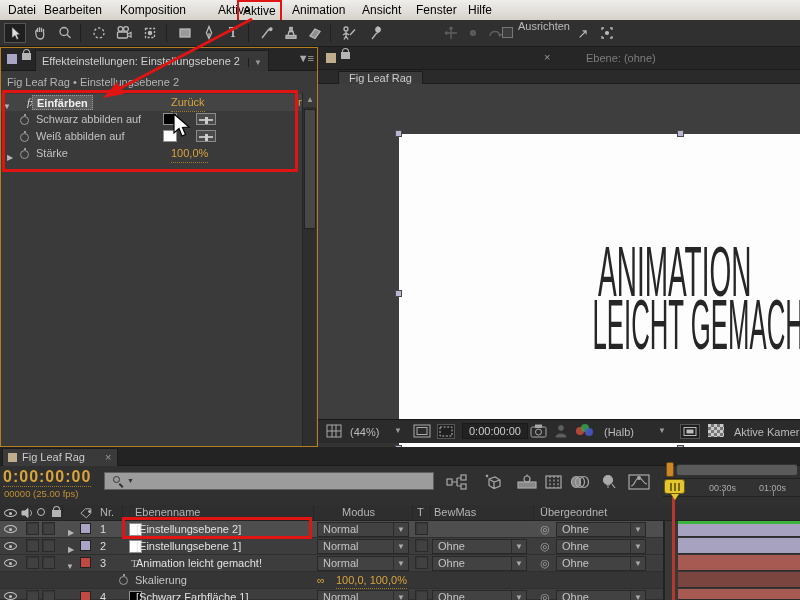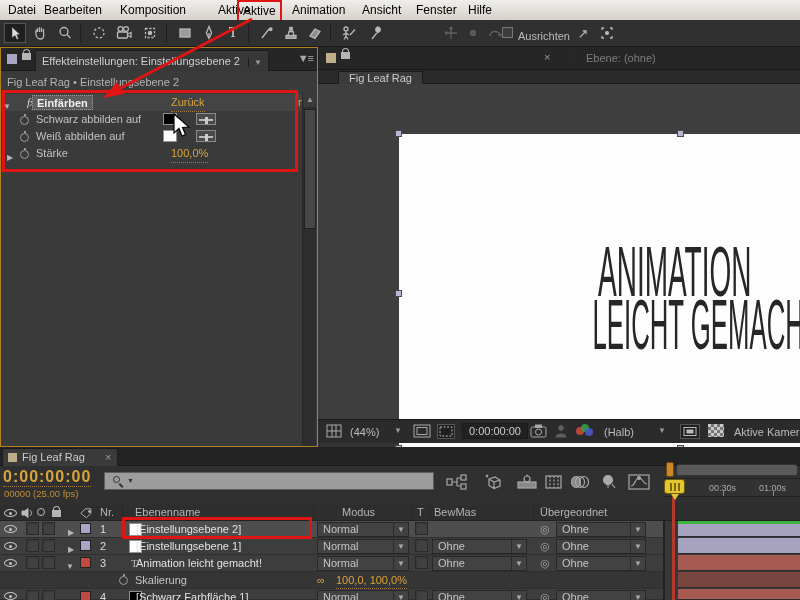--- a/index.html
+++ b/index.html
@@ -21,21 +21,21 @@
   .toolbar { left:0; top:20px; width:800px; height:27px; background:#303030;
     border-bottom:1px solid #1b1b1b; }
   .tool { position:absolute; top:3px; width:22px; height:20px; display:flex;
     align-items:center; justify-content:center; }
   .tool.active { background:#1f1f1f; border:1px solid #555; }
   .tool svg { stroke:#b8b8b8; fill:none; stroke-width:1.3; }
   .tool.dim { opacity:.35; }
   .tsep { position:absolute; top:4px; width:1px; height:18px; background:#1f1f1f; }
   .align-box { position:absolute; left:502px; top:7px; width:11px; height:11px;
     background:#3c3c3c; border:1px solid #777; }
-  .align-label { position:absolute; left:518px; top:10px; color:#bbb; }
+  .align-label { position:absolute; left:518px; top:0; color:#bbb; }
 
   
   .dd { position:absolute; height:15px; background:#424242; border:1px solid #282828;
     color:#c4c4c4; font-size:11px; line-height:13px; padding-left:5px; overflow:hidden; }
   .dd .arr { position:absolute; right:0; top:0; width:15px; height:13px;
     border-left:1px solid #2c2c2c; text-align:center; font-size:8px; color:#aaa; line-height:13px; }
   .lock { position:relative; width:9px; height:7px; background:#b5b5b5; margin-top:5px; }
   .lock::before { content:""; position:absolute; left:1px; top:-4px; width:5px; height:5px;
     border:1.5px solid #b5b5b5; border-bottom:none; border-radius:4px 4px 0 0; }
   .eye { position:relative; width:13px; height:8px; border:1px solid #c2c2c2; border-radius:50%; }

